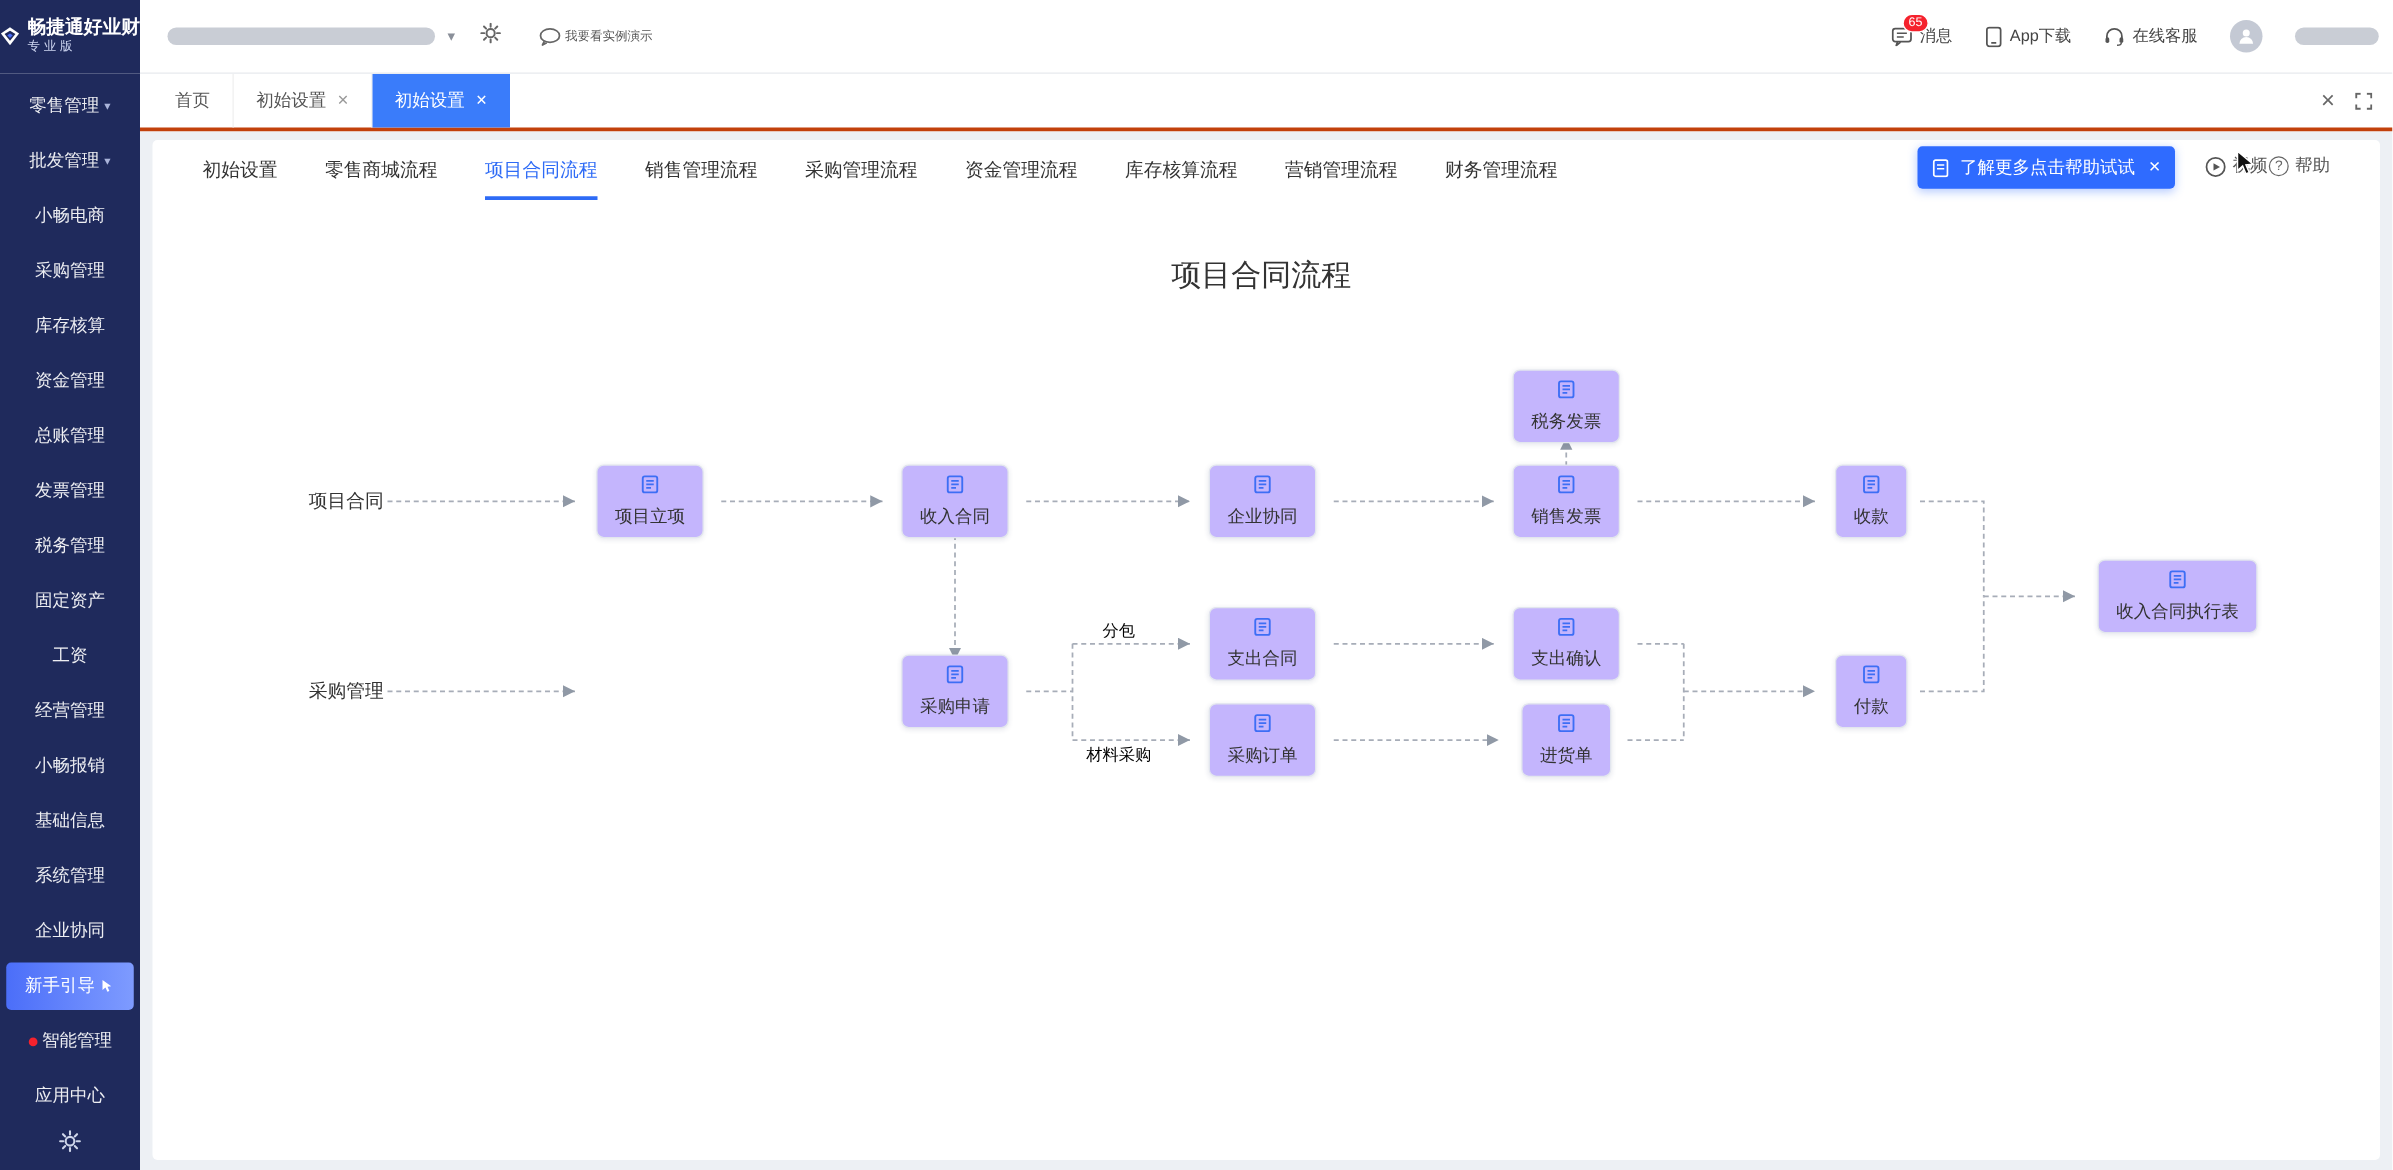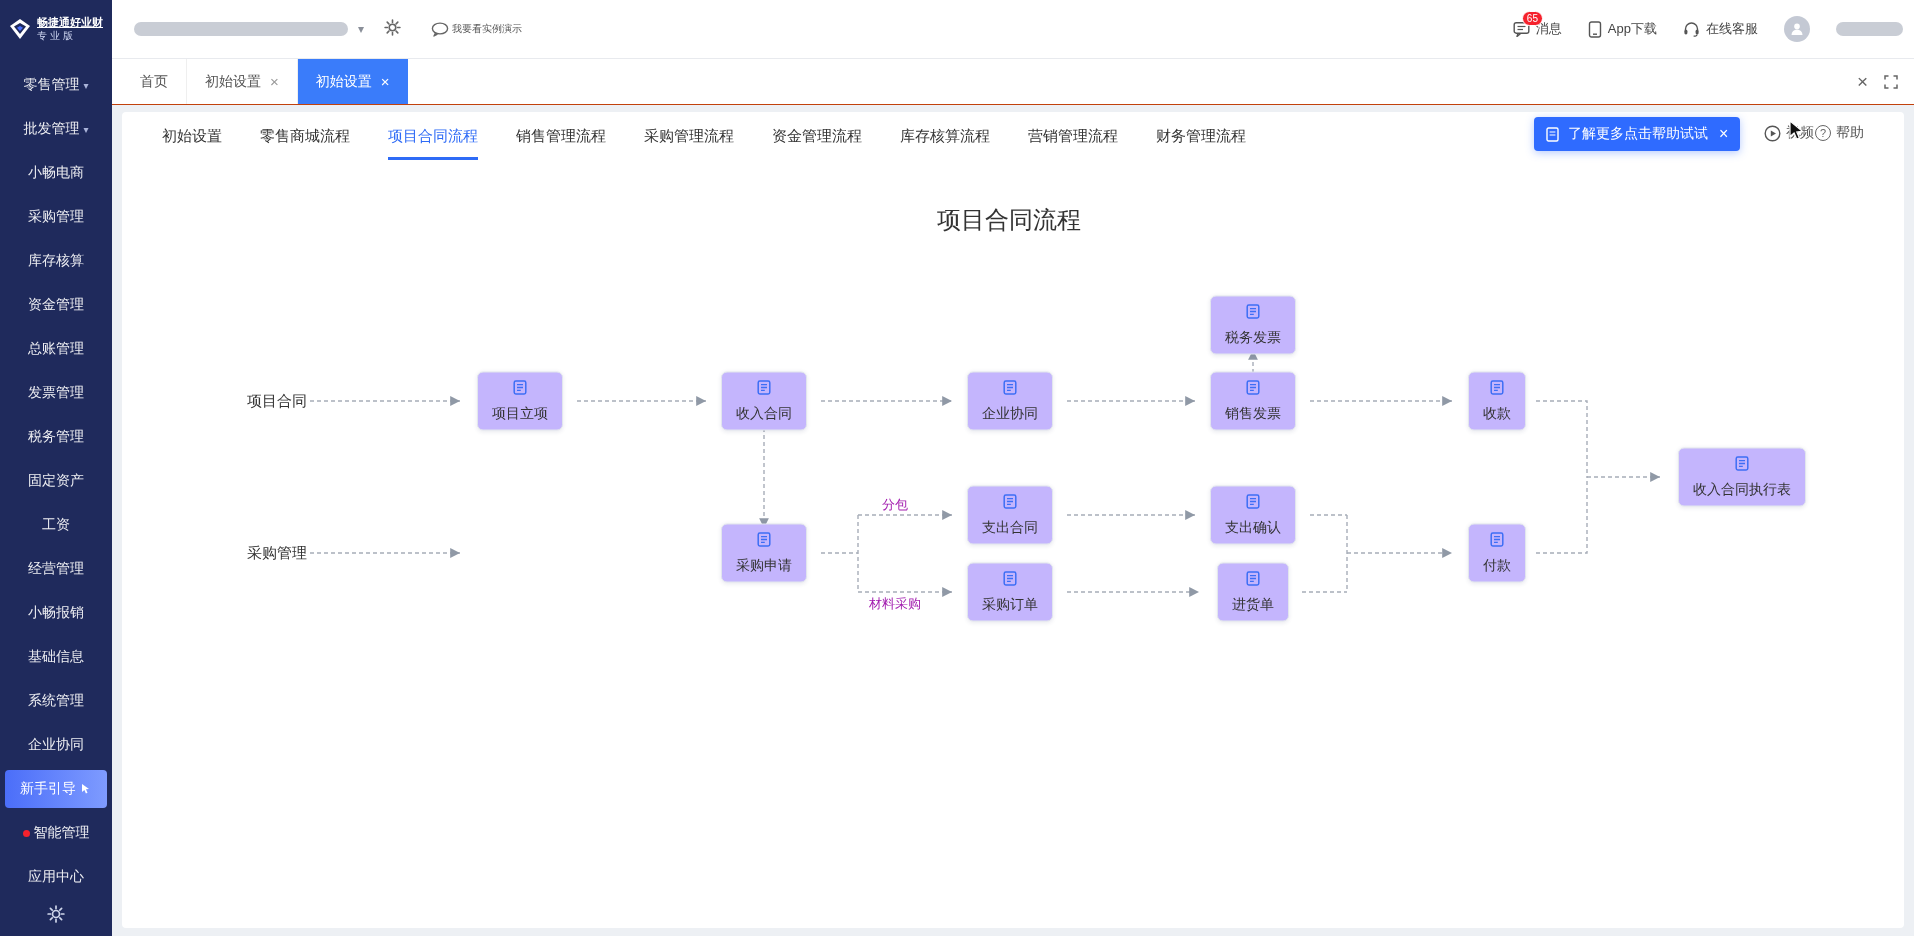--- a/index.html
+++ b/index.html
@@ -6,38 +6,38 @@
   html,body { width:1914px; height:936px; overflow:hidden; background:#fff;
     font-family:"Liberation Sans","DejaVu Sans",sans-serif; }
   .app { position:relative; width:1914px; height:936px; }
 
   
   .topbar { position:absolute; left:0; top:0; right:0; height:59px; background:#fff;
     border-bottom:1px solid #e8eaee; display:flex; align-items:center; z-index:5; }
   .logo-block { width:112px; height:59px; background:#1f2a5c; color:#fff; flex:none;
     display:flex; align-items:center; justify-content:center; gap:6px; }
   .logo-txt { display:flex; flex-direction:column; line-height:1.25; }
-  .brand1 { font-size:11px; font-weight:bold; white-space:nowrap;text-decoration:underline; }
+  .brand1 { font-size:15px; font-weight:bold; white-space:nowrap; }
   .brand2 { font-size:10px; letter-spacing:3px; color:#cdd5f0; }
   .company-select { display:flex; align-items:center; gap:10px; margin-left:22px; cursor:pointer; }
   .redact { display:inline-block; background:#c9cdd5; border-radius:7px; height:14px; }
   .w214 { width:214px; } .w67 { width:67px; }
   .chev { font-size:12px; color:#8a8f99; }
   .top-gear { margin-left:20px; }
   .demo { display:flex; align-items:center; gap:3px; margin-left:30px; color:#555; font-size:10px; cursor:pointer; }
   .topbar-right { margin-left:auto; display:flex; align-items:center; gap:26px; padding-right:11px; }
   .top-item { display:flex; align-items:center; gap:6px; color:#444; font-size:13px; cursor:pointer; position:relative; }
   .badge { position:absolute; top:-9px; left:9px; background:#f5222d; color:#fff; font-size:10px;
     height:15px; line-height:14px; padding:0 4px; border-radius:8px; border:1px solid #fff; }
   .avatar { width:26px; height:26px; border-radius:50%; background:#c4c9d4;
     display:flex; align-items:center; justify-content:center; }
 
   
   .tabbar { position:absolute; left:112px; top:59px; right:0; height:46px; background:#fff;
-    border-bottom:1px solid #c2410c; display:flex; align-items:stretch; z-index:4; }
+    border-bottom:3px solid #c2410c; display:flex; align-items:stretch; z-index:4; }
   .tab { display:flex; align-items:center; gap:9px; padding:0 18px; font-size:14px; color:#555;
     border-right:1px solid #efefef; cursor:pointer; white-space:nowrap; }
   .tab.active { background:#3a7cfa; color:#fff; border-right:none; }
   .tab-close { font-size:15px; color:#999; line-height:1; }
   .tab.active .tab-close { color:#fff; }
   .tabbar-right { margin-left:auto; display:flex; align-items:center; gap:16px; padding-right:16px; color:#666; }
   .tb-close { font-size:19px; color:#666; cursor:pointer; line-height:1; }
 
   
   .sidebar { position:absolute; left:0; top:59px; bottom:0; width:112px; background:#1f2a5c;
@@ -76,21 +76,21 @@
   
   .flow-title { position:absolute; left:887px; top:108px; transform:translate(-50%,-50%);
     font-size:24px; color:#333; font-weight:500; white-space:nowrap; }
   .flow-svg { position:absolute; left:0; top:0; pointer-events:none; }
   .fnode { position:absolute; transform:translate(-50%,-50%); display:flex; align-items:center; gap:9px;
     background:#c4b5fd; border:1px solid #e2e6ee; border-radius:6px; padding:7px 14px; font-size:14px;
     color:#333; box-shadow:0 1px 4px rgba(31,42,92,.10); white-space:nowrap; cursor:pointer;flex-direction:column; }
   .nicon { width:16px; height:16px; flex:none; }
   .flow-label { position:absolute; transform:translate(-50%,-50%); font-size:15px; color:#333;
     font-weight:500; white-space:nowrap; }
-  .edge-label { position:absolute; transform:translate(-50%,-50%); font-size:13px; color:#a21caf;
+  .edge-label { position:absolute; transform:translate(-50%,-50%); font-size:13px; color:#000000;
     white-space:nowrap; }
 </style>
 </head>
 <body>
 
 <svg width="0" height="0" style="position:absolute">
   <defs>
     <symbol id="ic-doc" viewBox="0 0 16 16">
       <rect x="2.2" y="1.6" width="11.6" height="12.8" rx="1.6" fill="none" stroke="#3d6ef5" stroke-width="1.5"></rect>
       <line x1="5" y1="5.2" x2="11" y2="5.2" stroke="#3d6ef5" stroke-width="1.3"></line>

